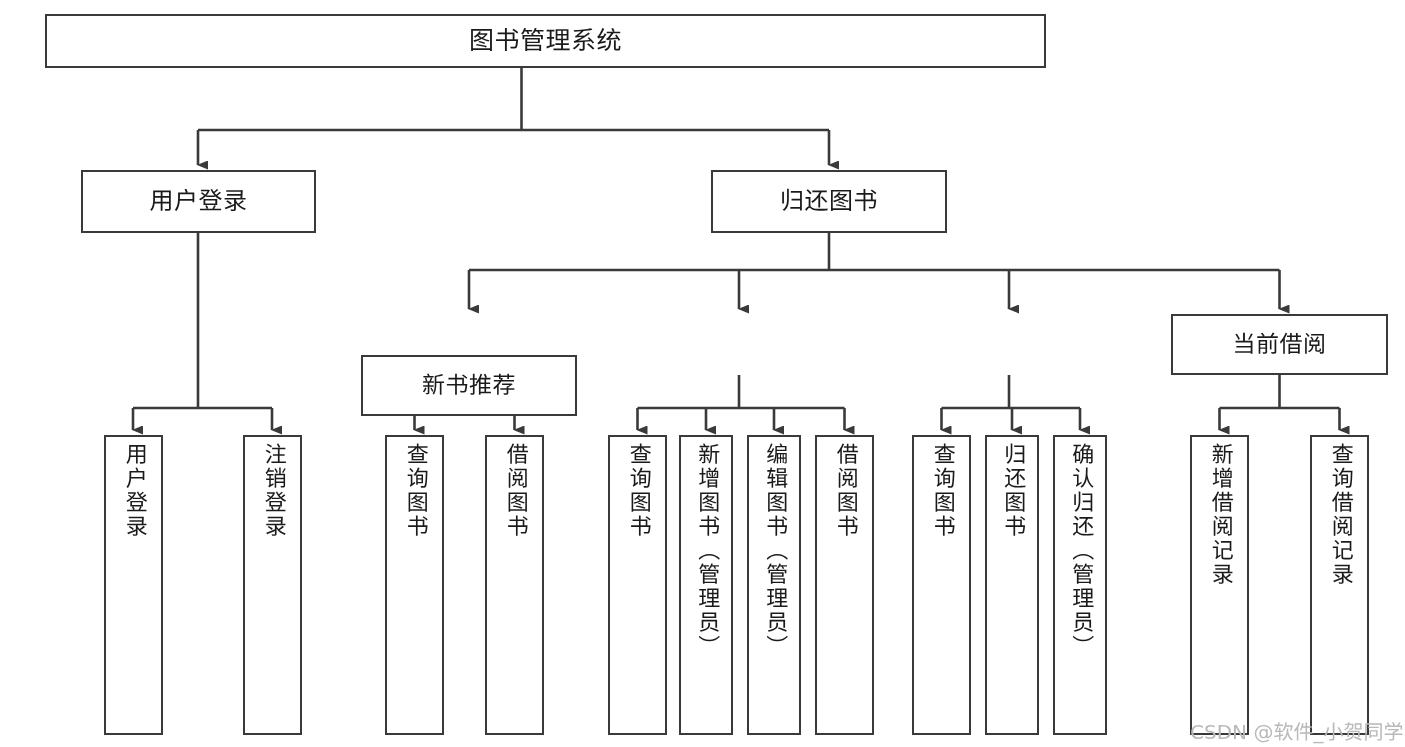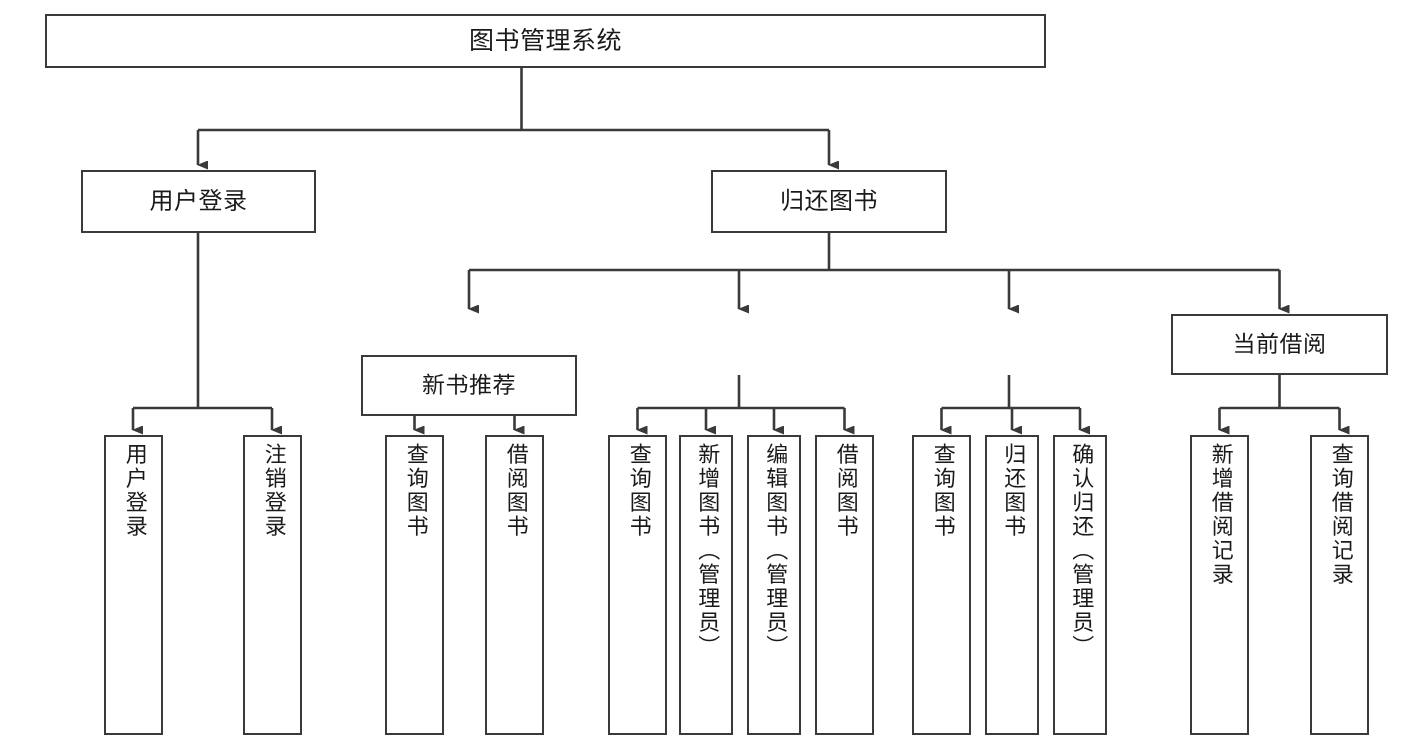--- a/index.html
+++ b/index.html
@@ -181,14 +181,15 @@
     <span class="node-label">确认归还（管理员）</span>
   </div>
 
   <div class="node-box node-leaf leaf-mid" style="left: 1190px; top: 435px; width: 59px; height: 300px;">
     <span class="node-label">新增借阅记录</span>
   </div>
   <div class="node-box node-leaf leaf-mid" style="left: 1310px; top: 435px; width: 59px; height: 300px;">
     <span class="node-label">查询借阅记录</span>
   </div>
 
+  <div class="watermark" style="left: 1190px; top: 716px;">CSDN @软件_小贺同学</div>
 
 </div>
 
 </body></html>

